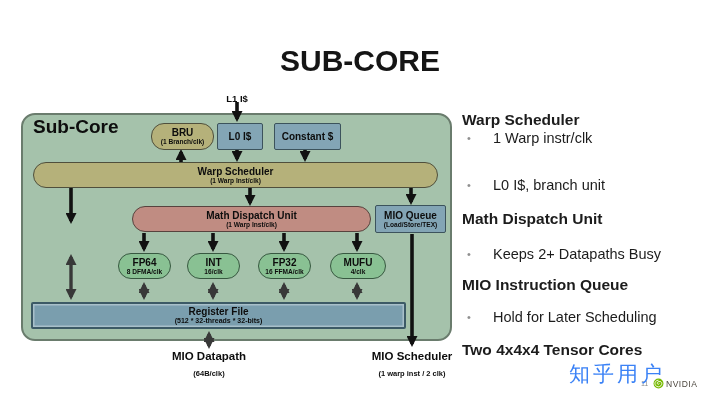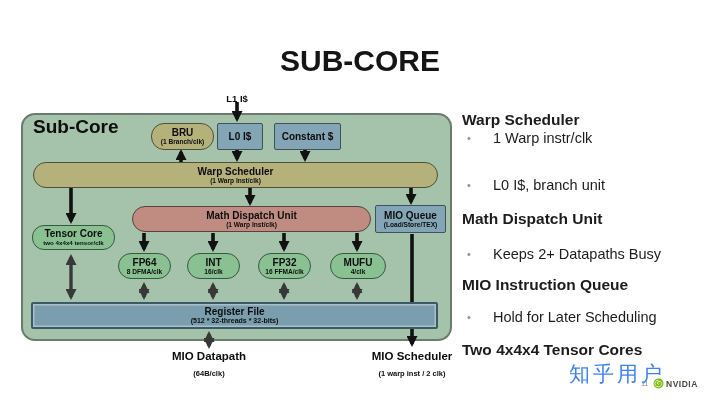--- a/index.html
+++ b/index.html
@@ -35,21 +35,21 @@
   .l1-label{position:absolute;left:207px;top:93px;width:60px;text-align:center;
     font-size:9.5px;font-weight:bold;color:#0d0d0d;}
   .arrows{position:absolute;left:0;top:0;width:720px;height:403px;z-index:1;pointer-events:none;}
   .notes{position:absolute;left:462px;top:0;width:254px;height:403px;}
   .nh{position:absolute;left:0;font-size:15.5px;font-weight:bold;color:#1c1c1c;white-space:nowrap;}
   .nb{position:absolute;left:0;font-size:14.5px;color:#1c1c1c;white-space:nowrap;}
   .nb .dot{display:inline-block;width:26px;text-align:left;padding-left:5px;
     color:#8f8f8f;font-size:11px;vertical-align:1px;}
   .pagenum{position:absolute;left:641px;top:380px;font-size:7px;color:#8a8a8a;}
   .nvlogo{position:absolute;left:653px;top:378px;display:flex;align-items:center;gap:2px;}
-  .nvword{font-size:8.5px;font-weight:bold;color:#4c463e;letter-spacing:.5px;}
+  .nvword{font-size:8.5px;font-weight:normal;color:#4c463e;letter-spacing:.5px;}
   .watermark{
     position:absolute;left:569px;top:360px;font-size:21px;letter-spacing:3px;
     color:#3b82f6;z-index:5;font-family:"DejaVu Sans",sans-serif;
   }
 </style>
 </head>
 <body>
 
 <div class="slide">
 
@@ -78,43 +78,39 @@
 
   <div class="blk rose" style="left:132px;top:206px;width:239px;height:26px;border-radius:13px;">
     <span class="lbl">Math Dispatch Unit</span>
     <span class="sub">(1 Warp Inst/clk)</span>
   </div>
   <div class="blk blue" style="left:375px;top:205px;width:71px;height:28px;border-radius:2px;">
     <span class="lbl" style="font-size:10px">MIO Queue</span>
     <span class="sub">(Load/Store/TEX)</span>
   </div>
 
-  <div class="blk green" style="left:32px;top:225px;width:83px;height:25px;border-radius:12px;">
-    <span class="lbl">Tensor Core</span>
-    <span class="sub" style="font-size:6.2px">two 4x4x4 tensor/clk</span>
-  </div>
 
   <div class="blk green" style="left:118px;top:253px;width:53px;height:26px;border-radius:13px;">
     <span class="lbl">FP64</span>
     <span class="sub">8 DFMA/clk</span>
   </div>
   <div class="blk green" style="left:187px;top:253px;width:53px;height:26px;border-radius:13px;">
     <span class="lbl">INT</span>
     <span class="sub">16/clk</span>
   </div>
   <div class="blk green" style="left:258px;top:253px;width:53px;height:26px;border-radius:13px;">
     <span class="lbl">FP32</span>
     <span class="sub">16 FFMA/clk</span>
   </div>
   <div class="blk green" style="left:330px;top:253px;width:56px;height:26px;border-radius:13px;">
     <span class="lbl">MUFU</span>
     <span class="sub">4/clk</span>
   </div>
 
-  <div class="blk rf" style="left:31px;top:302px;width:407px;height:27px;border-radius:2px;">
+  <div class="blk rf" style="left:31px;top:302px;width:375px;height:27px;border-radius:2px;">
     <span class="lbl">Register File</span>
     <span class="sub" style="font-size:7px">(512 * 32-threads * 32-bits)</span>
   </div>
 
   <div class="ext-label" style="left:149px;top:350px;width:120px;">
     <div class="lbl">MIO Datapath</div>
     <div class="sub">(64B/clk)</div>
   </div>
   <div class="ext-label" style="left:347px;top:350px;width:130px;">
     <div class="lbl">MIO Scheduler</div>

